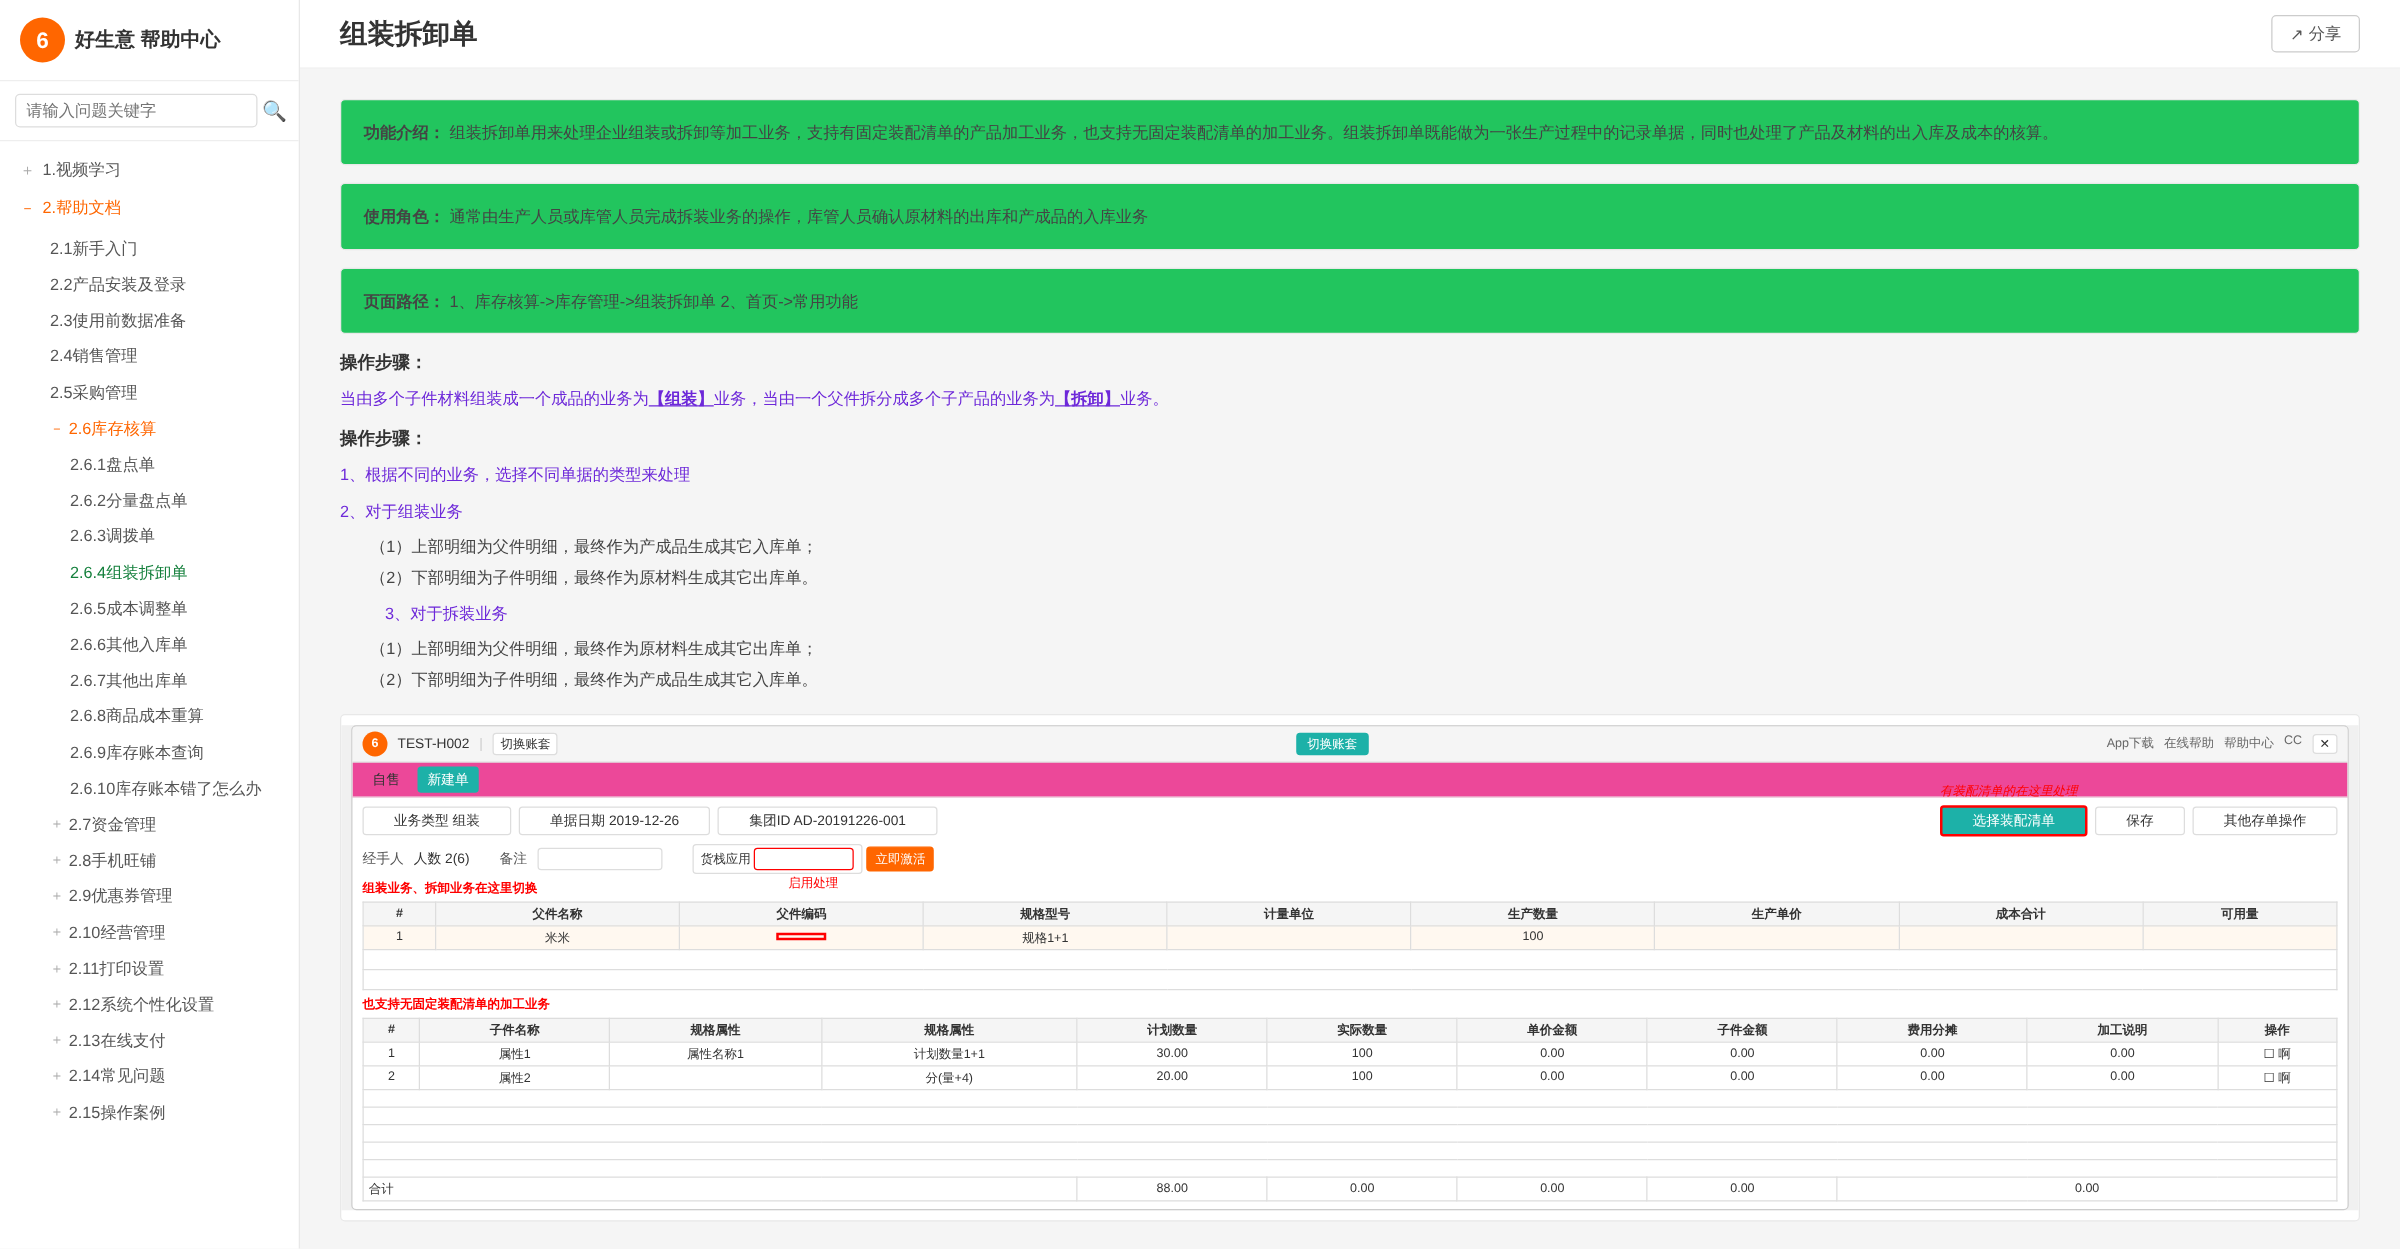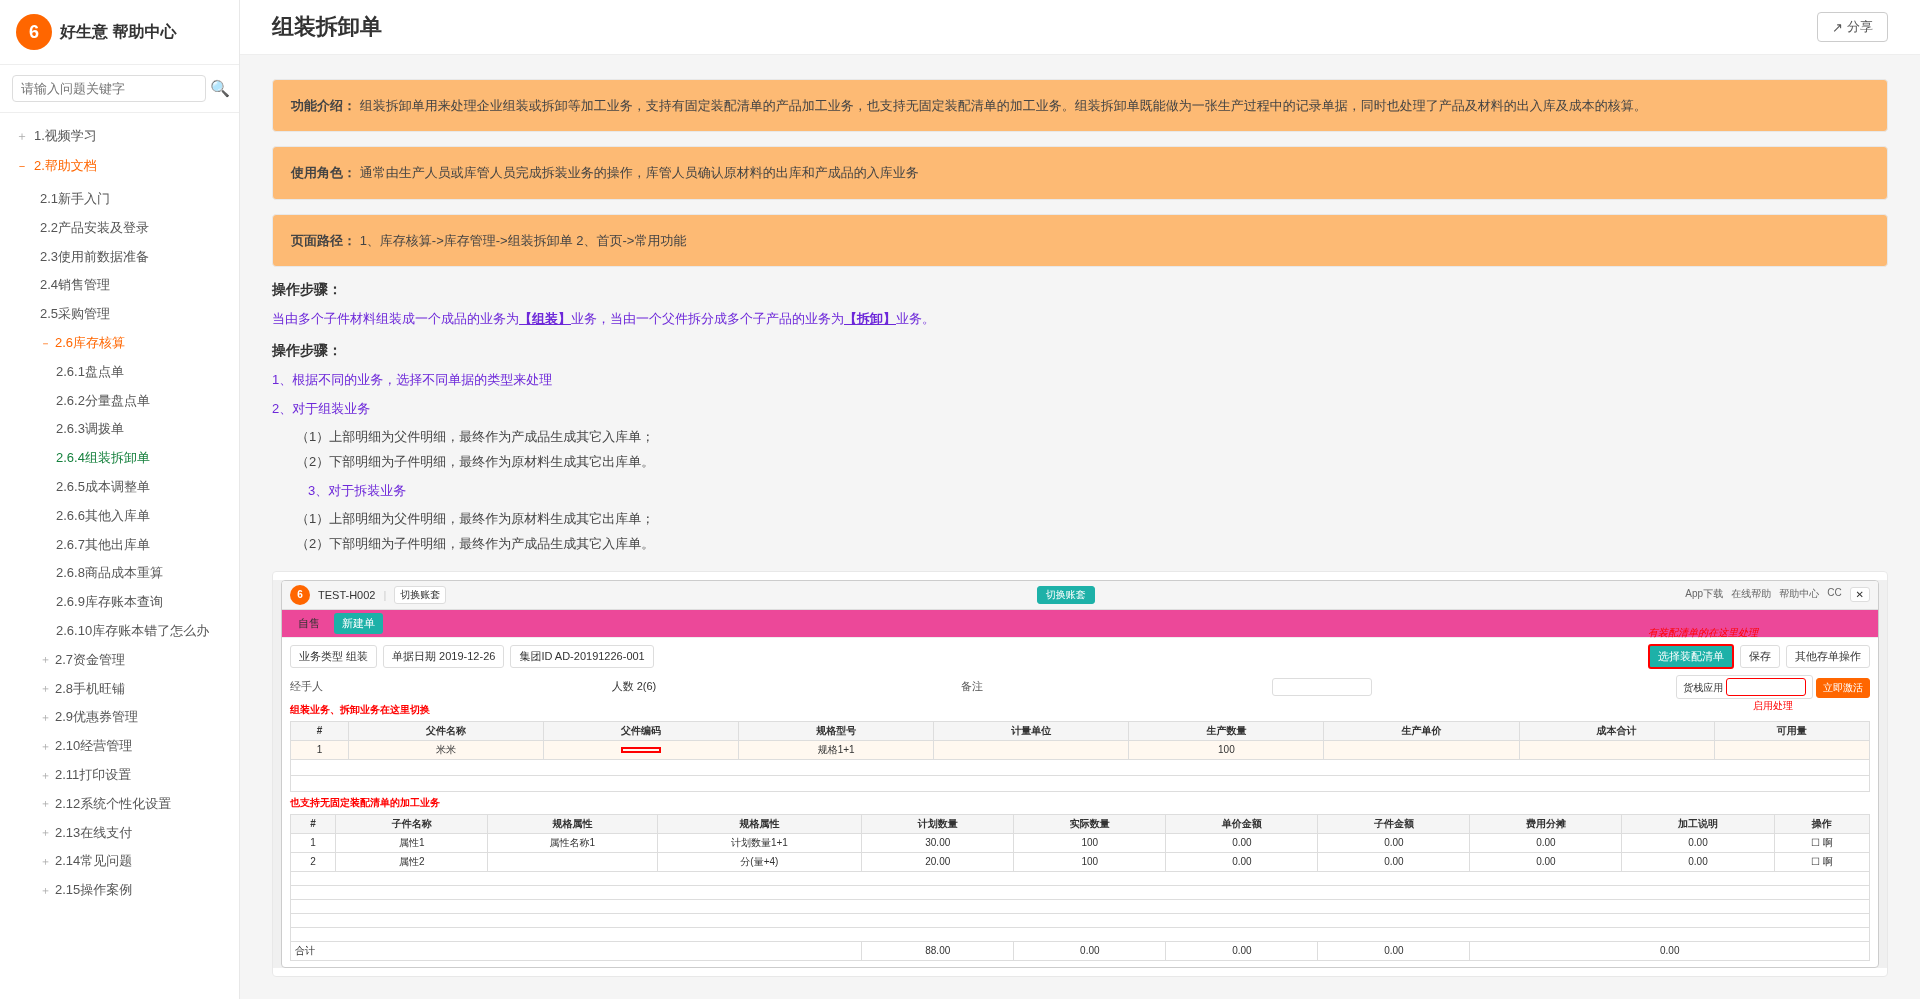--- a/index.html
+++ b/index.html
@@ -92,21 +92,21 @@
     }
     .share-btn {
       border: 1px solid #ccc; border-radius: 4px;
       padding: 5px 14px; background: #fff; cursor: pointer;
       font-size: 13px; color: #555; display: flex; align-items: center; gap: 4px;
     }
     #content-area {
       flex: 1; overflow-y: auto; padding: 24px 32px;
     }
     .info-box {
-      background: #fdba74;
+      background: #22c55e;
       border: 1px solid #e8e8e8;
       border-radius: 4px;
       padding: 14px 18px;
       margin-bottom: 14px;
       font-size: 13px;
       line-height: 1.8;
       color: #444;
     }
     .content-block {
       margin-bottom: 14px;
@@ -186,32 +186,32 @@
       color: #fff;
     }
     .app-content {
       padding: 6px 8px;
     }
     .app-toolbar {
       display: flex; align-items: center; gap: 6px; margin-bottom: 6px;
       flex-wrap: wrap;
     }
     .app-btn {
-      padding: 3px 8px;
+      padding: 3px 24px;
       border-radius: 3px;
       font-size: 11px;
       border: 1px solid #ddd;
       cursor: pointer;
     }
     .app-btn.orange { background: #f60; color: #fff; border-color: #f60; }
     .app-btn.teal { background: #1db1a8; color: #fff; border-color: #1db1a8; }
     .app-btn.white { background: #fff; color: #333; }
     .form-row {
-      display: flex; align-items: center; gap: 24px;
-      font-size: 11px; margin-bottom: 4px; flex-wrap: wrap; justify-content: space-between;
+      display: flex; align-items: center; gap: 8px;
+      font-size: 11px; margin-bottom: 4px; flex-wrap: wrap;
     }
     .form-label { color: #555; white-space: nowrap; }
     .form-input {
       border: 1px solid #ddd;
       border-radius: 3px;
       padding: 2px 6px;
       font-size: 11px;
       width: 100px;
     }
     

